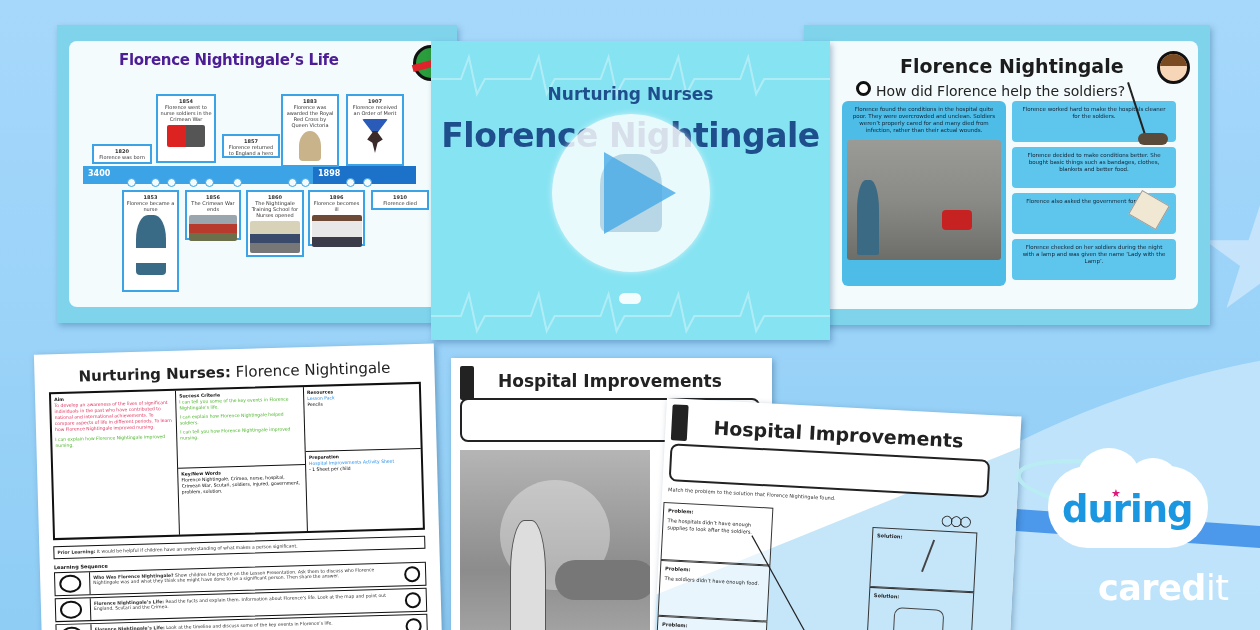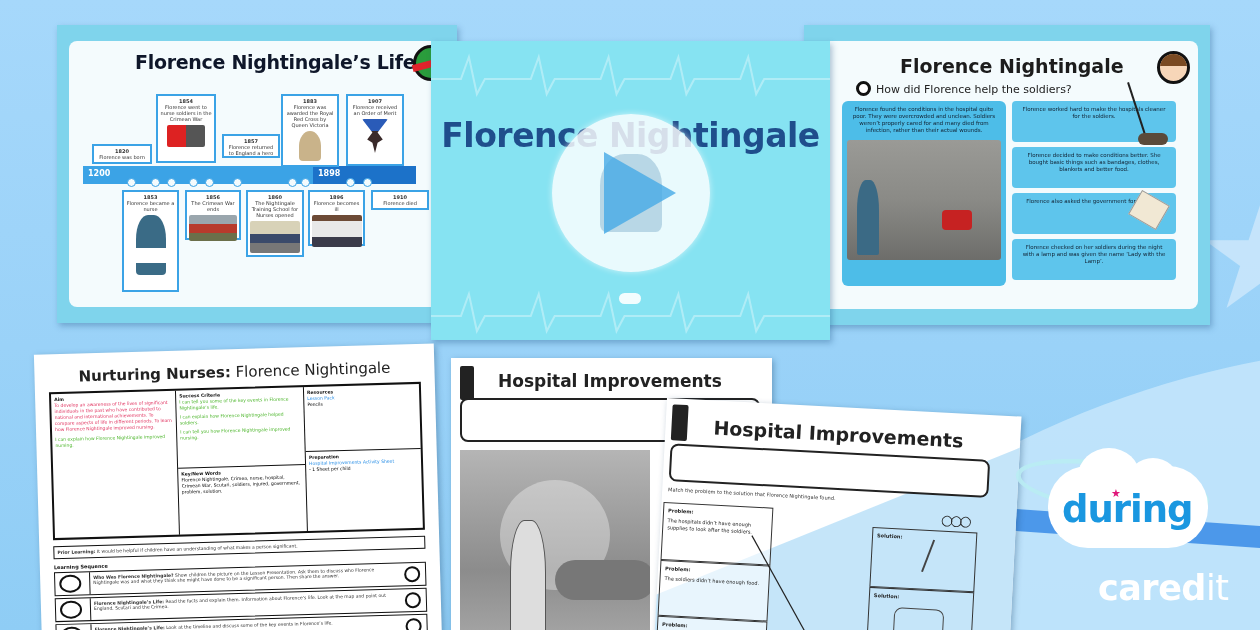--- a/index.html
+++ b/index.html
@@ -6,21 +6,21 @@
 html,body{width:1260px;height:630px;overflow:hidden}
 body{position:relative;font-family:"DejaVu Sans",sans-serif;background:linear-gradient(180deg,#a6d8fb 0%,#9ad2f8 55%,#8fcdf5 100%)}
 .bg-swoosh{position:absolute;left:760px;top:380px;width:900px;height:420px;border-radius:50%;background:#c5e6fb;transform:rotate(-18deg);opacity:.85}
 .bg-band{position:absolute;left:820px;top:512px;width:480px;height:22px;background:#3f8fe8;transform:rotate(4deg);opacity:.9}
 .bg-star{position:absolute;left:1195px;top:180px;font-size:150px;color:#cfe9fc;line-height:1;opacity:.8}
 
 
 .slide{position:absolute;box-shadow:2px 3px 6px rgba(30,80,130,.35)}
 .s1{left:57px;top:25px;width:400px;height:298px;background:#7fd4ec;padding:16px 12px}
 .s1 .inner{position:relative;width:100%;height:100%;background:#f4fbfd;border-radius:8px}
-.s1 .title{position:absolute;left:66px;top:10px;font-family:"DejaVu Sans",sans-serif;font-weight:bold;font-size:19px;color:#0f172a;letter-spacing:-.3px}
+.s1 .title{position:absolute;left:50px;top:10px;font-family:"DejaVu Sans",sans-serif;font-weight:bold;font-size:15px;color:#4c1d95;letter-spacing:-.3px}
 .badge{position:absolute;right:-4px;top:4px;width:36px;height:36px;border-radius:50%;background:#2a9d3c;border:3px solid #111}
 .badge::after{content:"";position:absolute;left:-4px;top:12px;width:40px;height:7px;background:#e0232b;transform:rotate(-15deg)}
 .tl-bar{position:absolute;left:14px;top:125px;width:333px;height:18px;background:#3ba3e6}
 .tl-bar .dark{position:absolute;right:0;top:0;width:103px;height:18px;background:#1c72c9}
 .tl-label{position:absolute;top:3px;font-size:8px;font-weight:bold;color:#fff}
 .tl-dot{position:absolute;top:12px;width:9px;height:9px;border-radius:50%;border:1.5px solid #3ba3e6;background:#f4fbfd}
 .ev{position:absolute;border:2px solid #3ba3e6;background:#fff;font-size:5px;line-height:6px;color:#333;text-align:center;padding:2px}
 .ev .yr{display:block;font-weight:bold}
 .pic{margin:3px auto 0;border-radius:2px}
 
@@ -30,21 +30,21 @@
 .s2 .sub{position:absolute;left:0;width:100%;top:43px;text-align:center;font-family:"DejaVu Sans",sans-serif;font-weight:bold;font-size:17px;color:#1f4e8c}
 .s2 .main{position:absolute;left:0;width:100%;top:75px;text-align:center;font-family:"DejaVu Sans",sans-serif;font-weight:bold;font-size:33px;color:#1f4e8c;letter-spacing:-.5px}
 .play{position:absolute;left:121px;top:73px;width:158px;height:158px;border-radius:50%;background:rgba(255,255,255,.82);box-shadow:0 0 6px rgba(255,255,255,.6)}
 .play-tri{position:absolute;left:52px;top:38px;width:0;height:0;border-top:41px solid transparent;border-bottom:41px solid transparent;border-left:72px solid rgba(70,170,230,.8)}
 .twk-small{position:absolute;left:188px;top:252px;width:22px;height:11px;border-radius:6px;background:#fff;opacity:.9}
 
 
 .s3{left:804px;top:25px;width:406px;height:300px;background:#7fd4ec;padding:16px 12px}
 .s3 .inner{position:relative;width:100%;height:100%;background:#f4fbfd;border-radius:8px}
 .s3 .title{position:absolute;left:84px;top:14px;font-weight:bold;font-size:19px;color:#1c1c1c}
-.s3 .q{position:absolute;left:60px;top:42px;font-size:11px;color:#222}
+.s3 .q{position:absolute;left:60px;top:42px;font-size:14px;color:#222}
 .s3 .qicon{position:absolute;left:40px;top:40px;width:15px;height:15px;border-radius:50%;border:3px solid #111;background:#fff}
 .face{position:absolute;right:8px;top:10px;width:33px;height:33px;border-radius:50%;background:#f7d6b8;border:3px solid #111;overflow:hidden}
 .face::before{content:"";position:absolute;left:0;top:0;width:100%;height:12px;background:#7a4a22}
 .leftbox{position:absolute;left:26px;top:60px;width:164px;height:185px;background:#4dbde8;border-radius:6px;padding:5px;font-size:5.5px;line-height:7px;color:#123;text-align:center}
 .leftbox .scene{margin-top:6px;width:100%;height:120px;background:linear-gradient(180deg,#9a9a96 0%,#8a8a86 50%,#6d6d6a 100%);border-radius:3px;position:relative}
 .rbox{position:absolute;left:196px;width:164px;height:41px;background:#5ec5ec;border-radius:4px;font-size:5.5px;line-height:7px;color:#123;padding:5px 7px;text-align:center}
 
 
 .doc{position:absolute;left:38px;top:349px;width:400px;height:300px;background:#fff;transform:rotate(-1.6deg);box-shadow:2px 2px 6px rgba(20,60,100,.35);padding:14px 10px}
 .doc .dtitle{text-align:center;font-size:15px;color:#222;margin-bottom:6px}
@@ -93,21 +93,21 @@
 <div class="bg-band"></div>
 <div class="bg-star">★</div>
 
 <div class="slide s1">
   <div class="inner">
     <div class="title">Florence Nightingale’s Life</div>
     <div class="badge"></div>
 
     <div class="tl-bar">
       <div class="dark"></div>
-      <span class="tl-label" style="left:5px">1200</span>
+      <span class="tl-label" style="left:5px">3400</span>
       <span class="tl-label" style="left:235px">1898</span>
       <span class="tl-dot" style="left:44px"></span>
       <span class="tl-dot" style="left:68px"></span>
       <span class="tl-dot" style="left:84px"></span>
       <span class="tl-dot" style="left:106px"></span>
       <span class="tl-dot" style="left:122px"></span>
       <span class="tl-dot" style="left:150px"></span>
       <span class="tl-dot" style="left:205px"></span>
       <span class="tl-dot" style="left:218px"></span>
       <span class="tl-dot" style="left:263px"></span>
@@ -188,20 +188,21 @@
   </div>
 </div>
 
 <div class="slide s2">
   <svg class="ecg" style="top:8px" viewBox="0 0 400 50" preserveAspectRatio="none">
     <polyline fill="none" stroke="#fff" stroke-width="2" points="0,30 30,30 38,8 46,45 54,30 100,30 108,8 116,45 124,30 170,30 178,8 186,45 194,30 240,30 248,8 256,45 264,30 310,30 318,8 326,45 334,30 400,30"></polyline>
   </svg>
   <svg class="ecg" style="top:245px" viewBox="0 0 400 50" preserveAspectRatio="none">
     <polyline fill="none" stroke="#fff" stroke-width="2" points="0,30 30,30 38,8 46,45 54,30 100,30 108,8 116,45 124,30 170,30 178,8 186,45 194,30 240,30 248,8 256,45 264,30 310,30 318,8 326,45 334,30 400,30"></polyline>
   </svg>
+  <div class="sub">Nurturing Nurses</div>
   <div class="main">Florence Nightingale</div>
   <div class="play">
     <div style="position:absolute;left:48px;top:40px;width:62px;height:78px;border-radius:40% 40% 10% 10%;background:#8fbad3;opacity:.55"></div>
     <div class="play-tri"></div>
   </div>
   <div class="twk-small"></div>
 </div>
 
 <div class="doc">
   <div class="dtitle"><b>Nurturing Nurses:</b><span> Florence Nightingale</span></div>

